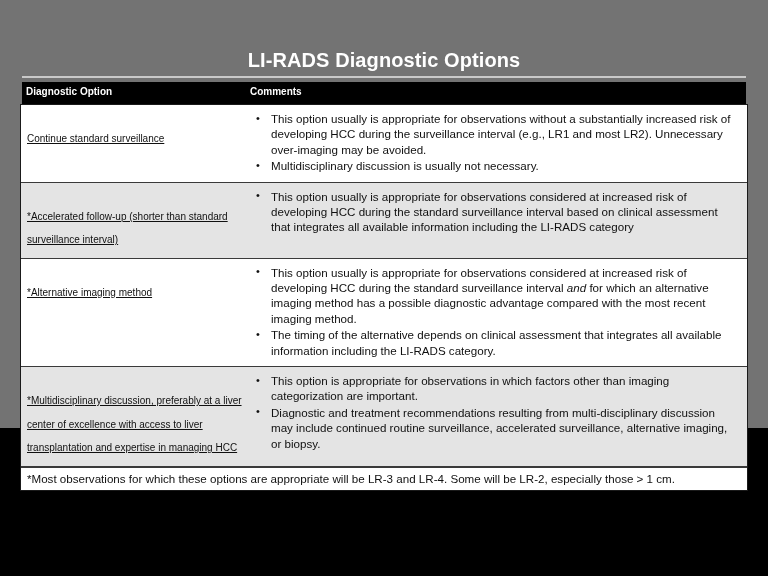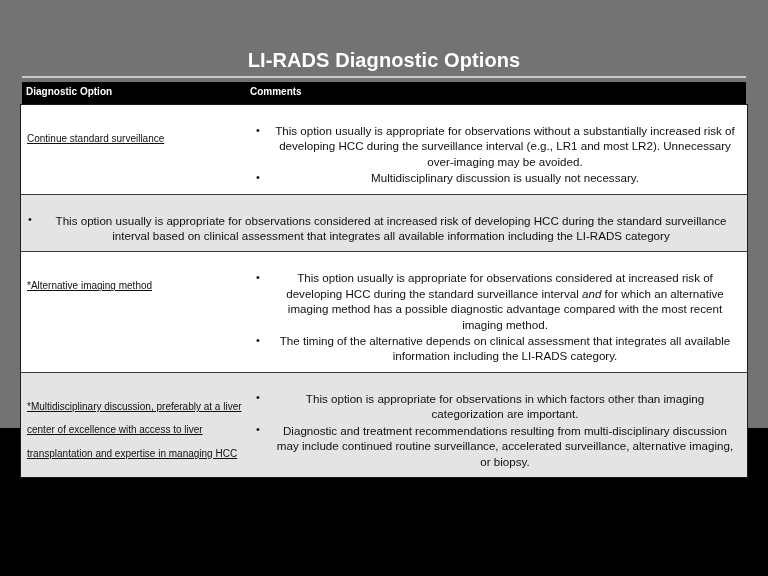--- a/index.html
+++ b/index.html
@@ -84,23 +84,22 @@
     box-sizing: border-box;
     padding: 22px 6px 6px 6px;
     color: #101010;
     font-size: 10px;
     line-height: 23.5px;
     text-decoration: underline;
   }
   .cell-comments {
     flex: 1 1 auto;
     box-sizing: border-box;
-    padding: 18px 8px 7px 0px;
+    padding: 6px 8px 7px 0px;
     color: #101010;
-    text-align: center;
   }
   ul.bullets {
     margin: 0;
     padding: 0;
     list-style: none;
   }
   ul.bullets > li {
     position: relative;
     padding-left: 22px;
     font-size: 11.6px;
@@ -145,20 +144,21 @@
       <div class="row white">
         <div class="cell-option">Continue standard surveillance</div>
         <div class="cell-comments">
           <ul class="bullets">
             <li>This option usually is appropriate for observations without a substantially increased risk of developing HCC during the surveillance interval (e.g., LR1 and most LR2). Unnecessary over-imaging may be avoided.</li>
             <li>Multidisciplinary discussion is usually not necessary.</li>
           </ul>
         </div>
       </div>
       <div class="row gray">
+        <div class="cell-option">*Accelerated follow-up (shorter than standard surveillance interval)</div>
         <div class="cell-comments">
           <ul class="bullets">
             <li>This option usually is appropriate for observations considered at increased risk of developing HCC during the standard surveillance interval based on clinical assessment that integrates all available information including the LI-RADS category</li>
           </ul>
         </div>
       </div>
       <div class="row white">
         <div class="cell-option">*Alternative imaging method</div>
         <div class="cell-comments">
           <ul class="bullets">
@@ -169,15 +169,16 @@
       </div>
       <div class="row gray">
         <div class="cell-option">*Multidisciplinary discussion, preferably at a liver center of excellence with access to liver transplantation and expertise in managing HCC</div>
         <div class="cell-comments">
           <ul class="bullets">
             <li>This option is appropriate for observations in which factors other than imaging categorization are important.</li>
             <li>Diagnostic and treatment recommendations resulting from multi-disciplinary discussion may include continued routine surveillance, accelerated surveillance, alternative imaging, or biopsy.</li>
           </ul>
         </div>
       </div>
+      <div class="footnote-row">*Most observations for which these options are appropriate will be LR-3 and LR-4. Some will be LR-2, especially those &gt; 1 cm.</div>
     </div>
 
 </div>
 
 </body></html>

